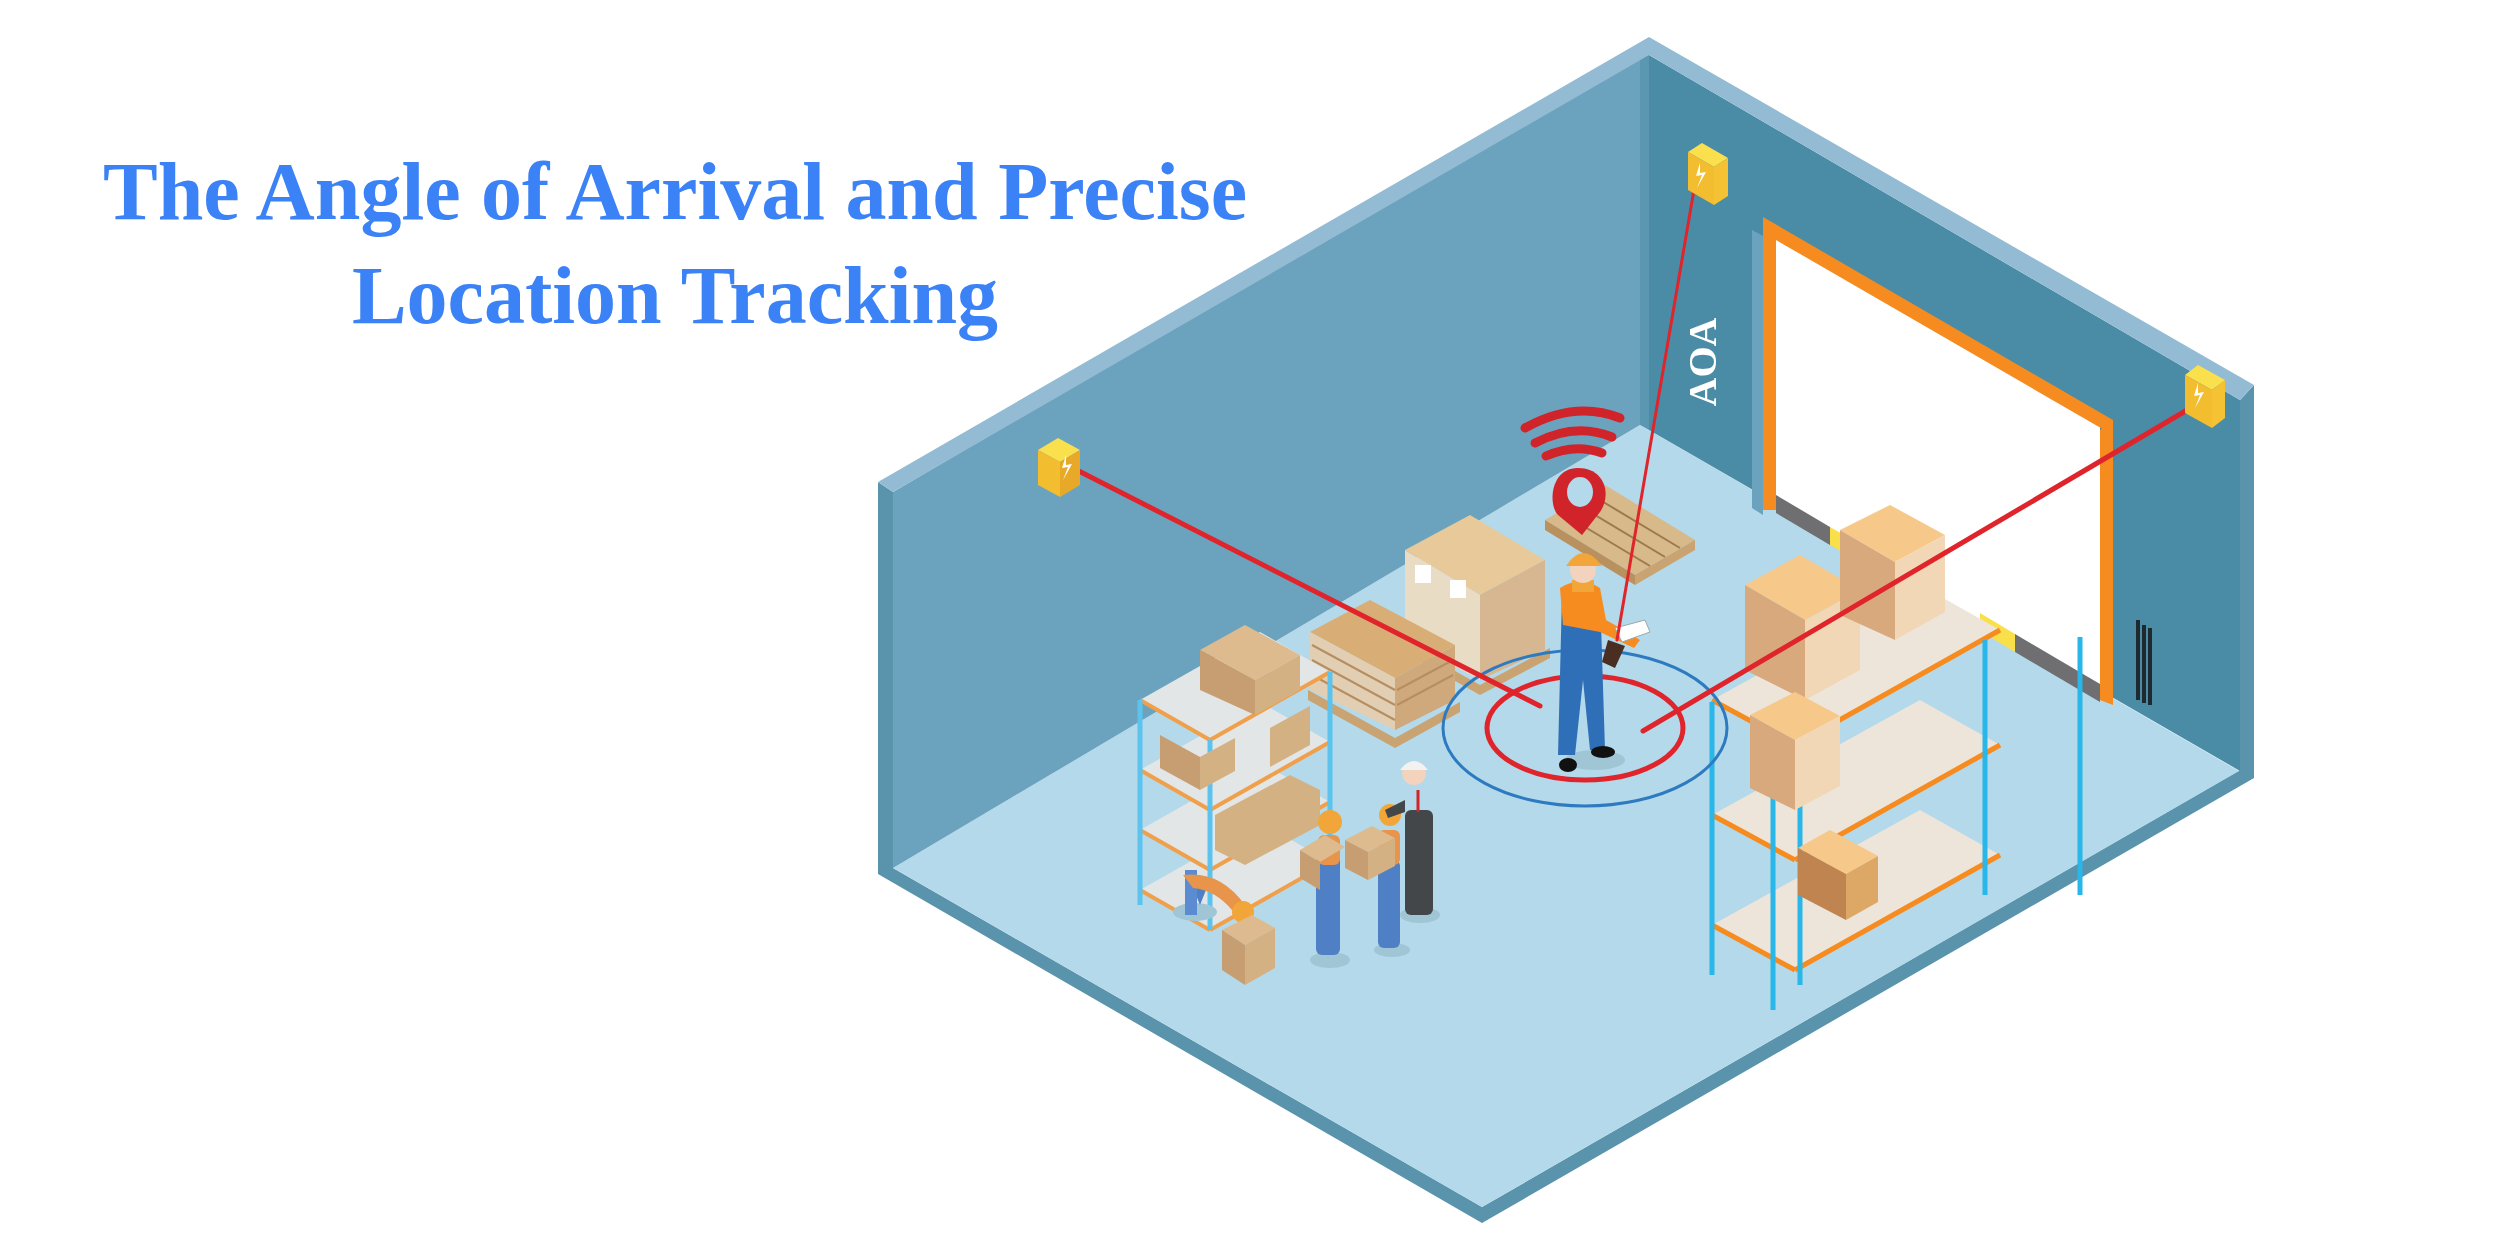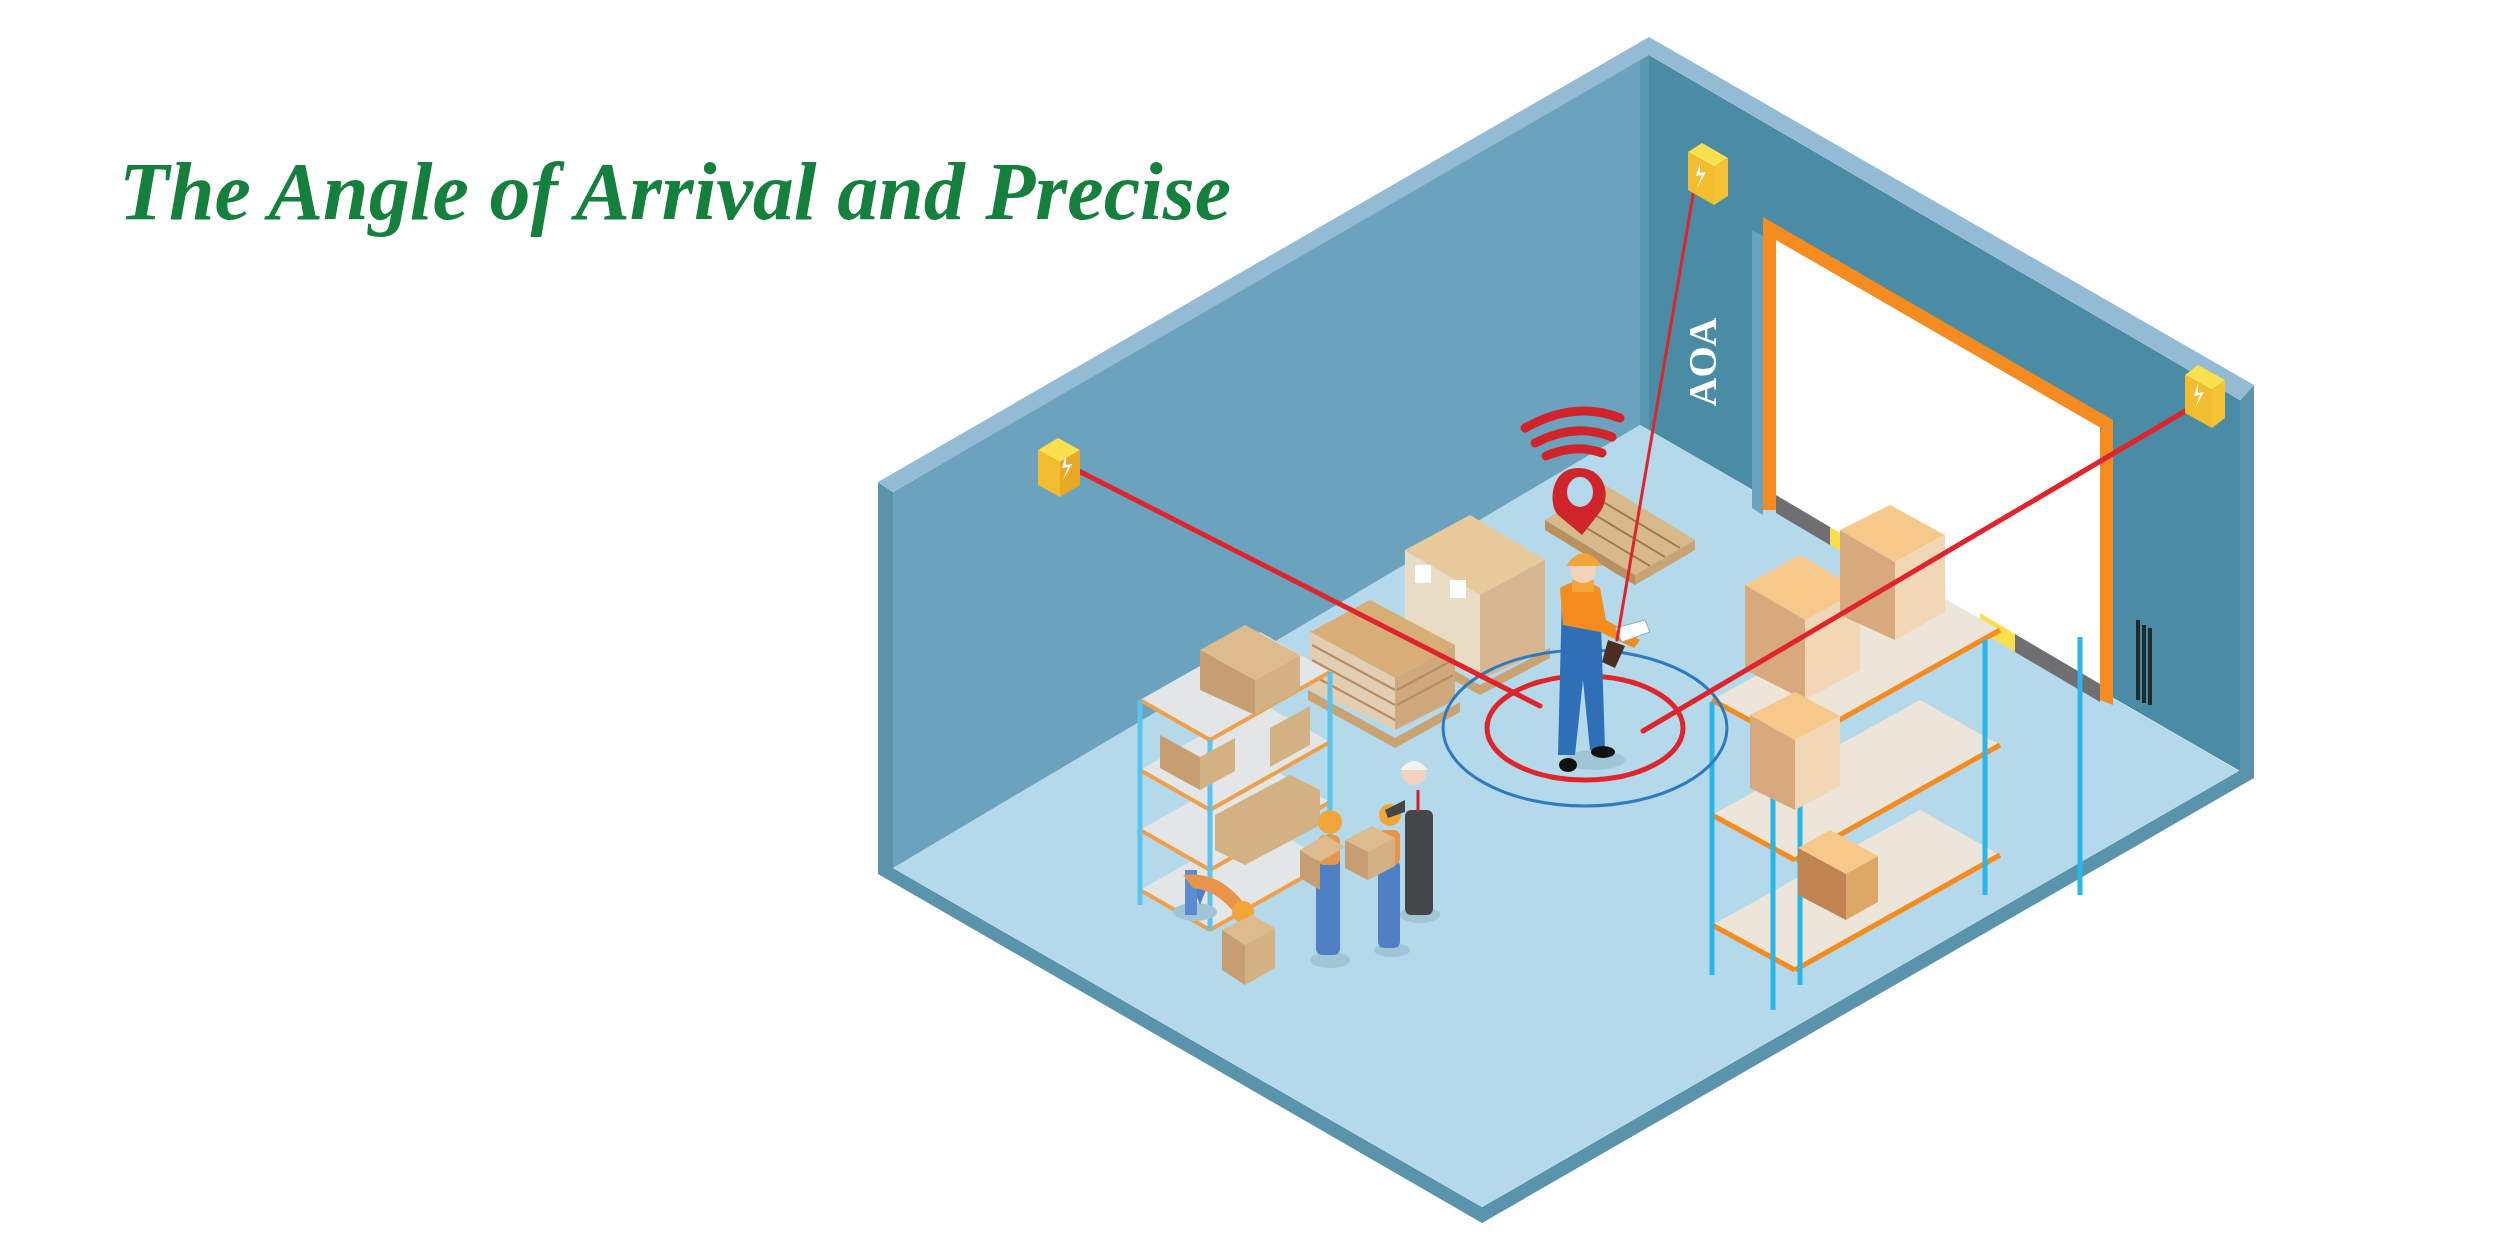--- a/index.html
+++ b/index.html
@@ -1,27 +1,28 @@
 <!DOCTYPE html>
 <html><head>
 <meta charset="utf-8">
 <style>
   html, body { margin:0; padding:0; background:#ffffff; }
   body { width:2500px; height:1250px; position:relative; overflow:hidden; font-family:"DejaVu Serif", serif; }
-  .title { position:absolute; left:0; top:140px; width:1350px; text-align:center; color:#15803d;
-           font-family:"Liberation Serif","DejaVu Serif", serif; font-weight:bold; font-size:82px; line-height:104px; letter-spacing:0px;font-style:italic; }
+  .title { position:absolute; left:0; top:140px; width:1350px; text-align:center; color:#3b82f6;
+           font-family:"Liberation Serif","DejaVu Serif", serif; font-weight:bold; font-size:82px; line-height:104px; letter-spacing:0px; }
   .title span { display:block; }
   svg.scene { position:absolute; left:0; top:0; }
   .aoa { font-family:"Liberation Serif","DejaVu Serif", serif; font-weight:bold; }
 </style>
 </head>
 <body>
 
 <div class="title">
   <span>The Angle of Arrival and Precise</span>
+  <span>Location Tracking</span>
 </div>
 
 <svg class="scene" width="2500" height="1250" viewBox="0 0 2500 1250">
 
   <polygon points="878,874 1482,1223 2254,778 2254,762 1482,1207 893,868 878,860" fill="#5A93AC"></polygon>
 
   <polygon points="893,868 1640,425 2239,771 1482,1207" fill="#B3D9EA"></polygon>
 
   <polygon points="893,492 1640,55 1640,425 893,868" fill="#6BA3BF"></polygon>
 

